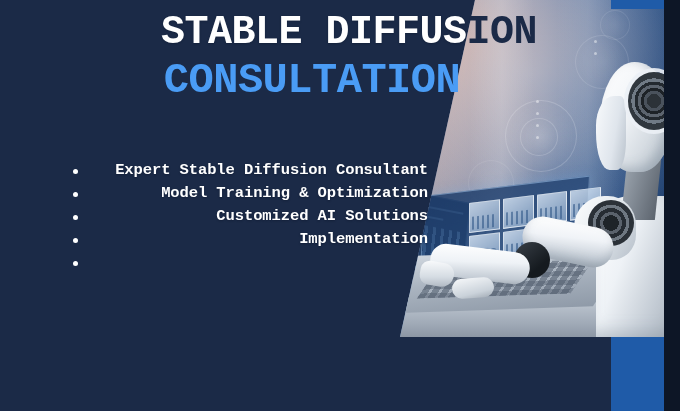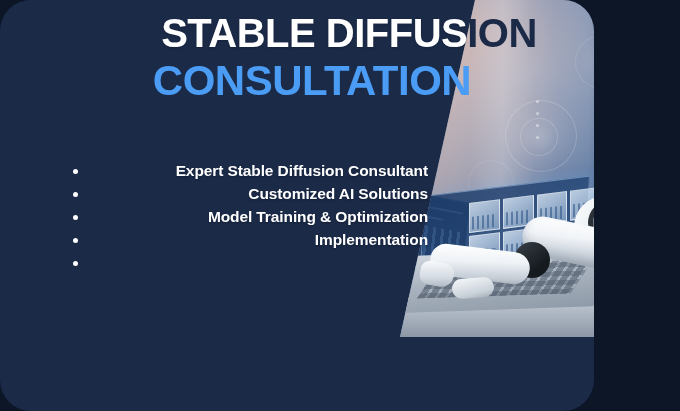--- a/index.html
+++ b/index.html
@@ -2,26 +2,25 @@
 <html><head>
 <meta charset="utf-8">
 <style>
   html, body {
     margin: 0;
     padding: 0;
     background: #0d1626;
   }
   #banner {
     position: relative;
-    width: 594px;
+    width: 664px;
     height: 411px;
     overflow: hidden;
     background: #1b2a47;
-    font-family: Liberation Sans, sans-serif;
-    border-radius: 31px;
+    font-family: Liberation Mono, monospace;
     -webkit-font-smoothing: antialiased;
   }
 
   
   .photo-panel {
     position: absolute;
     left: 0;
     top: 0;
     width: 680px;
     height: 337px;
@@ -391,19 +390,19 @@
   <div class="top-strip"></div>
   <div class="blue-block"></div>
 
   <div class="headline">
     <span class="title-line1"><span>STABLE DIFFUS</span><span class="tail">ION</span></span>
     <span class="title-line2">CONSULTATION</span>
   </div>
 
   <ul class="features">
     <li><span>Expert Stable Diffusion Consultant</span></li>
+    <li><span>Model Training &amp; Optimization</span></li>
     <li><span>Customized AI Solutions</span></li>
-    <li><span>Model Training &amp; Optimization</span></li>
     <li><span class="wrap2" style="margin-top:4px">Implementation</span></li>
     <li></li>
   </ul>
 
 </div>
 
 </body></html>

